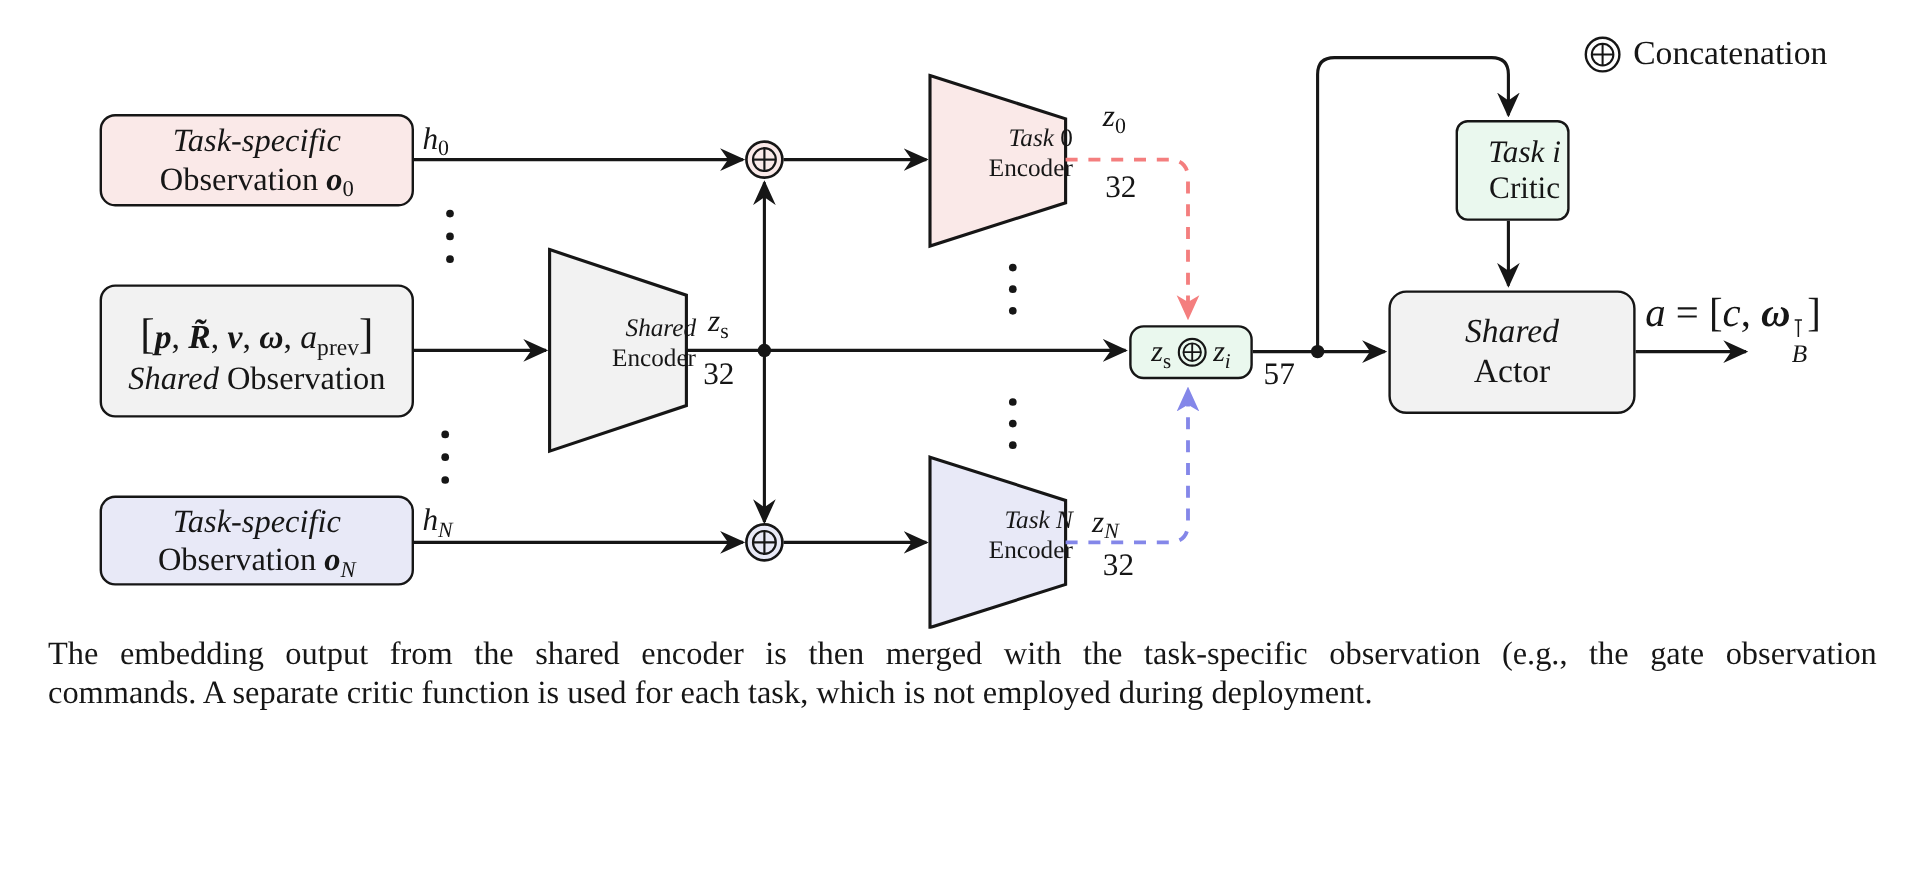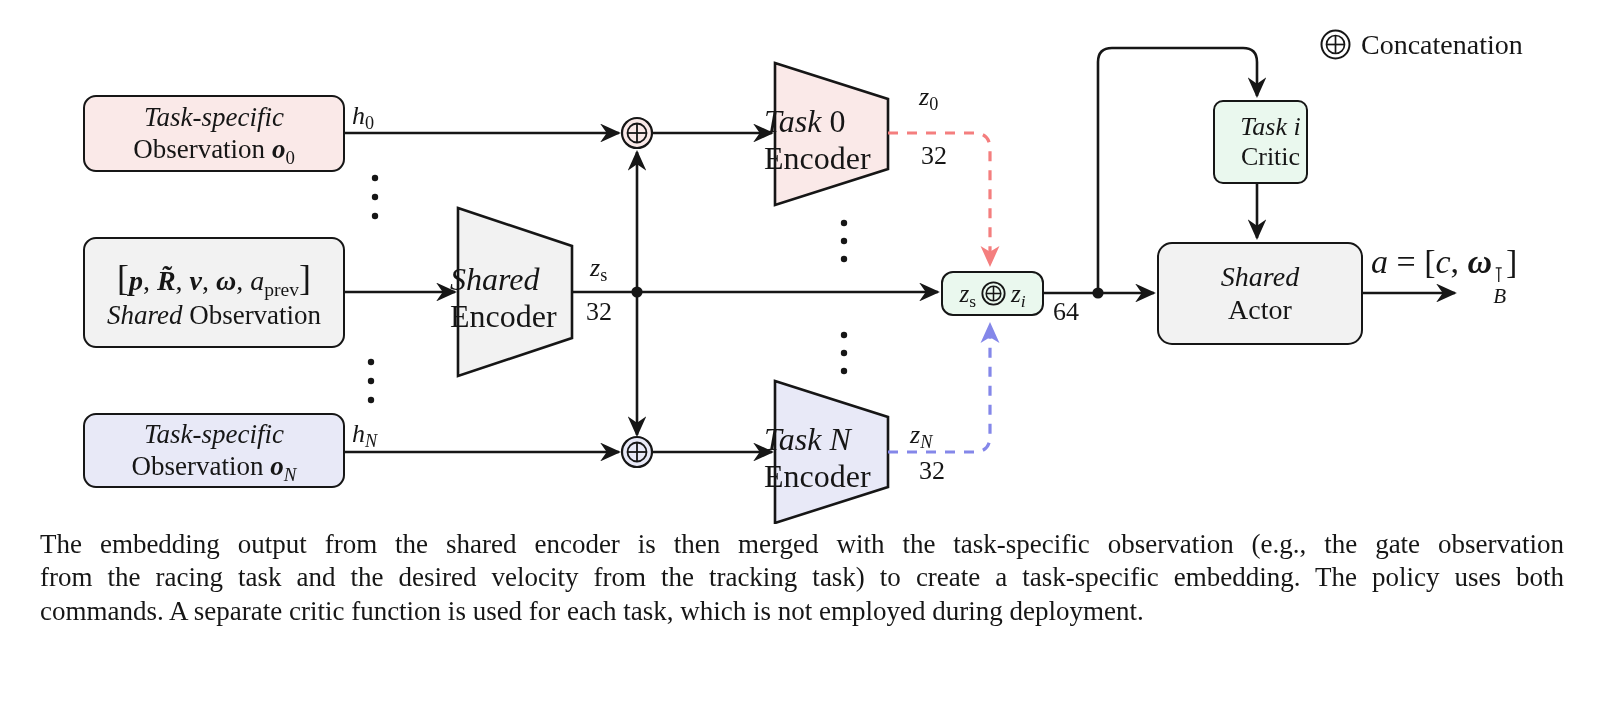--- a/index.html
+++ b/index.html
@@ -17,29 +17,29 @@
   .dash-red{stroke:var(--red-dash); stroke-width:3.2; fill:none; stroke-dasharray:10 9;}
   .dash-blue{stroke:var(--blue-dash); stroke-width:3.2; fill:none; stroke-dasharray:10 9;}
   .cp-outer{stroke:var(--ink); stroke-width:2.2;}
   .cp-inner{stroke:var(--ink); stroke-width:1.8; fill:none;}
   .cp-line{stroke:var(--ink); stroke-width:1.8;}
   .box{position:absolute; border:2.6px solid var(--ink); display:flex; flex-direction:column;
        align-items:center; justify-content:center; text-align:center; line-height:1.16;}
   .bg-pink{background:var(--pink);} .bg-lav{background:var(--lavender);}
   .bg-gray{background:var(--gray);} .bg-green{background:var(--green);}
   .fs27{font-size:27px;} .fs26{font-size:26px;} .fs28{font-size:28px;}
-  .enc-label{position:absolute; width:130px; text-align:left; font-size:32px; line-height:1.17;}
+  .enc-label{position:absolute; width:130px; text-align:right; font-size:21px; line-height:1.17;}
   .elabel{position:absolute; font-size:26px; white-space:nowrap;}
   .mi{font-style:italic;}
   .mb{font-style:italic; font-weight:700;}
   sub{font-size:0.7em; vertical-align:-0.3em; line-height:0;}
   .bracket{font-size:1.28em; font-weight:400;}
   .supsub{display:inline-flex; flex-direction:column; align-items:flex-start;
           font-size:0.62em; line-height:1.02; vertical-align:-0.42em; margin-left:1px;}
-  .legend{position:absolute; left:1320px; top:29px; display:flex; gap:10px;}
+  .legend{position:absolute; left:1320px; top:29px; display:flex; align-items:center; gap:10px;}
   .legend-label{font-size:28px;}
   .caption{position:absolute; left:40px; top:528px; width:1524px; font-size:27px; line-height:33.4px;}
   .cap-line{text-align:justify; text-align-last:justify;}
   .cap-line.last{text-align:left; text-align-last:left;}
   .dim{position:absolute; font-size:26px; white-space:nowrap;}
 </style>
 </head>
 <body>
 
 <div class="canvas">
@@ -169,36 +169,35 @@
 
   <div class="elabel" style="left:590px; top:253px;"><i>z</i><sub>s</sub></div>
   <div class="dim" style="left:586px; top:297px;">32</div>
 
   <div class="elabel" style="left:919px; top:82px;"><i>z</i><sub>0</sub></div>
   <div class="dim" style="left:921px; top:141px;">32</div>
 
   <div class="elabel" style="left:910px; top:420px;"><i>z</i><sub><i>N</i></sub></div>
   <div class="dim" style="left:919px; top:456px;">32</div>
 
-  <div class="dim" style="left:1053px; top:297px;">64</div>
+  <div class="dim" style="left:1053px; top:297px;">57</div>
 
   <div class="elabel" style="left:1371px; top:243px; font-size:34px;"><i>a</i><span> = [</span><i>c</i><span>, </span><span class="mb">ω</span><span class="supsub">
         <span>⊺</span>
         <span><i>B</i></span>
       </span><span>]</span></div>
 
   <div class="legend">
     <svg width="31" height="31" viewBox="-15.5 -15.5 31 31">
       <circle r="14" fill="#ffffff" stroke="#161616" stroke-width="2"></circle>
       <circle r="9" fill="none" stroke="#161616" stroke-width="1.7"></circle>
       <line x1="-9" y1="0" x2="9" y2="0" stroke="#161616" stroke-width="1.7"></line>
       <line x1="0" y1="-9" x2="0" y2="9" stroke="#161616" stroke-width="1.7"></line>
     </svg>
     <span class="legend-label">Concatenation</span>
   </div>
 
   <div class="caption">
     <div class="cap-line">The embedding output from the shared encoder is then merged with the task-specific observation (e.g., the gate observation</div>
-    <div class="cap-line">from the racing task and the desired velocity from the tracking task) to create a task-specific embedding. The policy uses both</div>
     <div class="cap-line last">commands. A separate critic function is used for each task, which is not employed during deployment.</div>
   </div>
 
 </div>
 
 </body></html>

